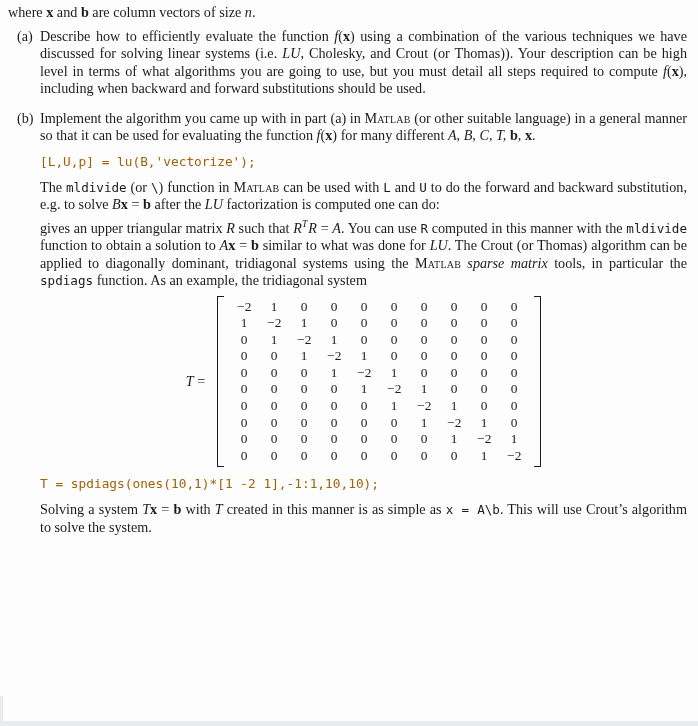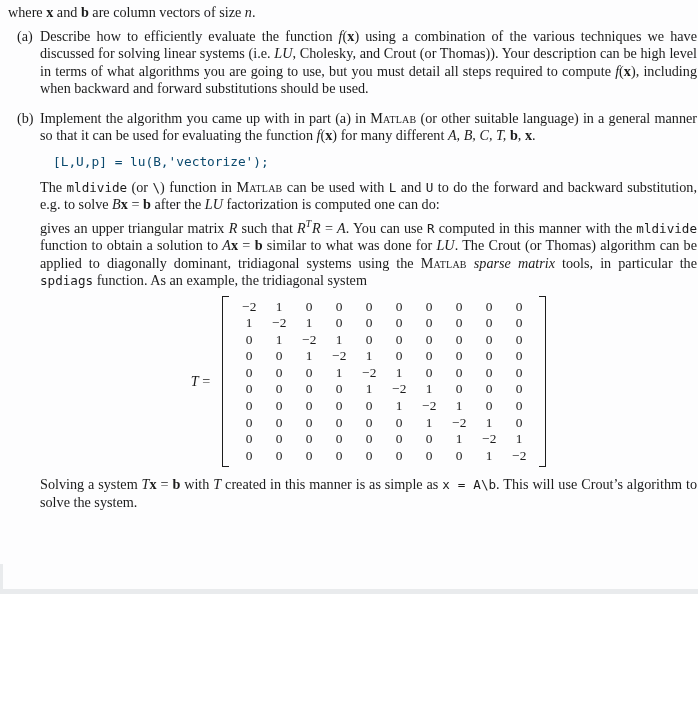--- a/index.html
+++ b/index.html
@@ -5,40 +5,40 @@
   html, body { margin: 0; padding: 0; }
   body {
     width: 698px; height: 726px;
     background: #ffffff;
     font-family: "Liberation Serif", "DejaVu Serif", serif;
     color: #1b1b1b;
     overflow: hidden;
   }
   .page {
     position: relative;
-    width: 698px; height: 594px;
+    width: 698px; height: 726px;
     box-sizing: border-box;
-    padding: 4px 1px 0 8px;
+    padding: 4px 11px 0 8px;
     background: #fdfdfe;
     font-size: 14.2px;
     line-height: 17.5px;
     overflow: hidden;
   }
   p { margin: 0 0 6px 0; text-align: justify; }
   p.lastpara { margin-bottom: 0; }
   .item { display: flex; margin: 6px 0 5px 0; }
   .item-label { flex: none; width: 32px; padding-left: 9px; box-sizing: border-box; }
   .item-body { flex: 1; min-width: 0; }
   .code {
     font-family: "DejaVu Sans Mono", "Liberation Mono", monospace;
     font-size: 12.8px;
     line-height: 15px;
-    margin: 9px 0 10px 13px;
+    margin: 9px 0 10px 0;
     white-space: pre;
-    color: #0c4a6e;
+    color: #a16207;
   }
   
   .ri  { font-style: italic; }
   .rb  { font-weight: bold; }
   .rc  { font-family: "DejaVu Sans Mono", "Liberation Mono", monospace; font-size: 12.6px; }
   .rsc { font-variant: small-caps; letter-spacing: 0.2px; }
   .rsup{ vertical-align: super; font-size: 0.68em; line-height: 0; margin-right: 1px; }
   
   .matrix-wrap {
     display: flex; align-items: center; justify-content: center;
@@ -202,20 +202,21 @@
               <div class="m-cell">0</div>
               <div class="m-cell">0</div>
               <div class="m-cell">1</div>
               <div class="m-cell">−2</div>
             </div>
           <div class="bracket bracket-right"></div>
         </div>
       </div>
 
 
+      <div class="code">T = spdiags(ones(10,1)*[1 -2 1],-1:1,10,10);</div>
 
       <p class="lastpara"><span>Solving a system </span><span class="ri">T</span><span class="rb">x</span><span> = </span><span class="rb">b</span><span> with </span><span class="ri">T</span><span> created in this manner is as simple as </span><span class="rc">x = A\b</span><span>. This will use Crout’s algorithm to solve the system.</span></p>
     </div>
   </div>
 
   <div class="edge-bottom" style="background: rgb(233, 235, 237);"></div>
   <div class="edge-left-bottom" style="background: rgb(233, 235, 237);"></div>
 </div>
 
 </body></html>

